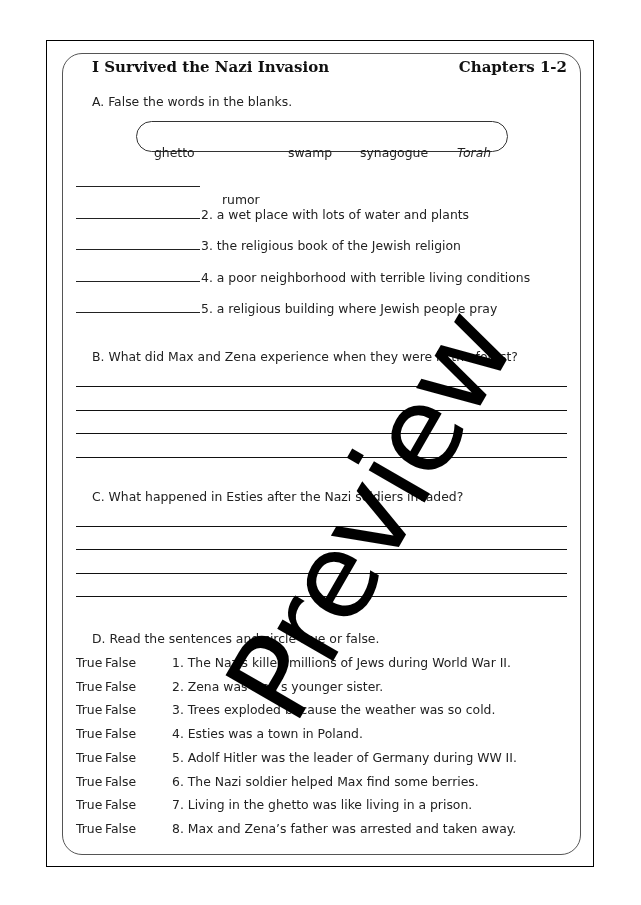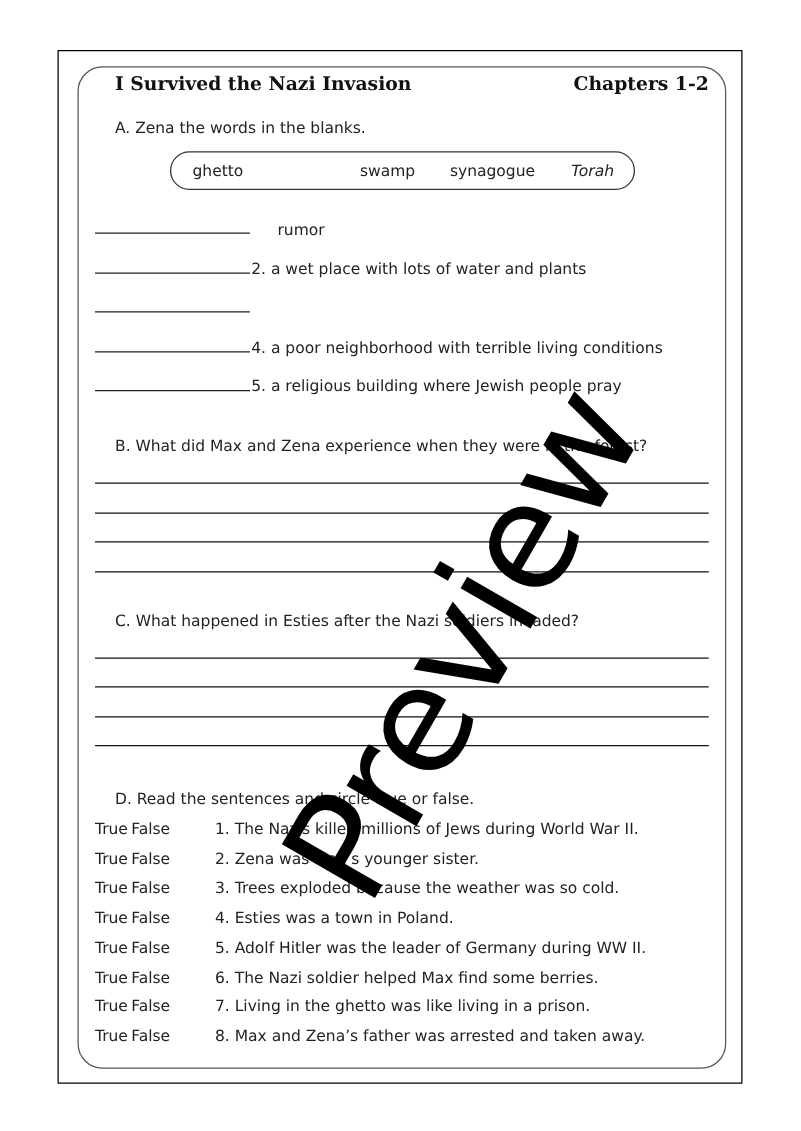--- a/index.html
+++ b/index.html
@@ -60,21 +60,21 @@
       left: 136px;
       top: 121px;
       width: 372px;
       height: 31px;
       border: 1.3px solid #333;
       border-radius: 16px;
       box-sizing: border-box;
     }
     .word {
       position: absolute;
-      top: 129px;
+      top: 145px;
       font-size: 12.4px;
       color: #222;
     }
     .vocab-line {
       position: absolute;
       left: 76px;
       font-size: 12.4px;
       color: #222;
       white-space: nowrap;
     }
@@ -121,37 +121,37 @@
   </style>
 </head>
 <body>
 
 <div class="outer-frame"></div>
 <div class="inner-box"></div>
 
 <div class="abs title">I Survived the Nazi Invasion</div>
 <div class="abs chapters">Chapters 1-2</div>
 
-<div class="abs section-prompt" style="left:76px; top:94px;">A. Zena the words in the blanks.</div>
+<div class="abs section-prompt" style="left:76px; top:94px;">A. False the words in the blanks.</div>
 
 <div class="word-bank"></div>
 <span class="word" style="left:154px;">ghetto</span>
 <span class="word" style="left:222px;margin-top:47px;">rumor</span>
 <span class="word" style="left:288px;">swamp</span>
 <span class="word" style="left:360px;">synagogue</span>
 <span class="word" style="left:457px;font-style:italic;">Torah</span>
 
 <div class="vocab-line" style="top:174px;">
   <span class="vocab-blank"></span>
 </div>
 <div class="vocab-line" style="top:206px;">
   <span class="vocab-blank"></span><span>2. a wet place with lots of water and plants</span>
 </div>
 <div class="vocab-line" style="top:237px;">
-  <span class="vocab-blank"></span>
+  <span class="vocab-blank"></span><span>3. the religious book of the Jewish religion</span>
 </div>
 <div class="vocab-line" style="top:269px;">
   <span class="vocab-blank"></span><span>4. a poor neighborhood with terrible living conditions</span>
 </div>
 <div class="vocab-line" style="top:300px;">
   <span class="vocab-blank"></span><span>5. a religious building where Jewish people pray</span>
 </div>
 
 <div class="abs section-prompt" style="left:76px; top:349px;">B. What did Max and Zena experience when they were in the forest?</div>
 <div class="answer-line" style="top:386px;"></div>

